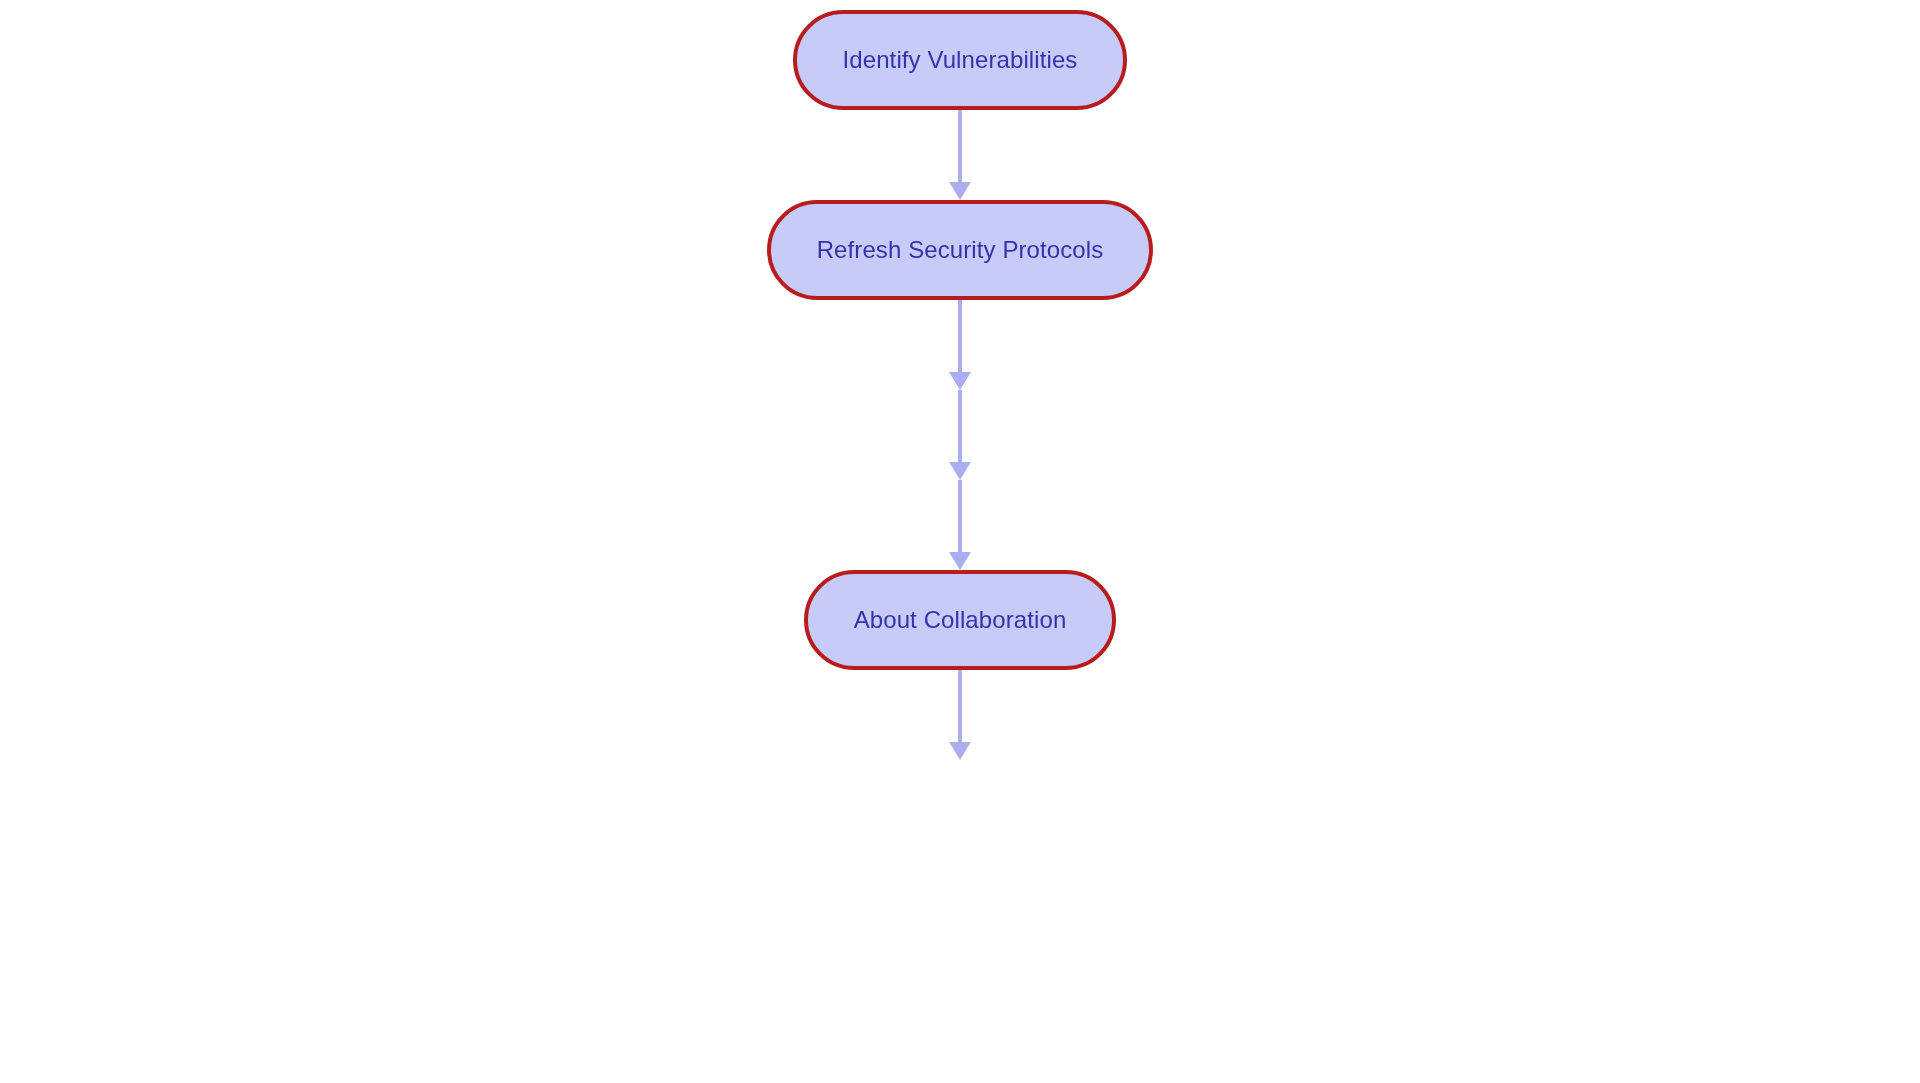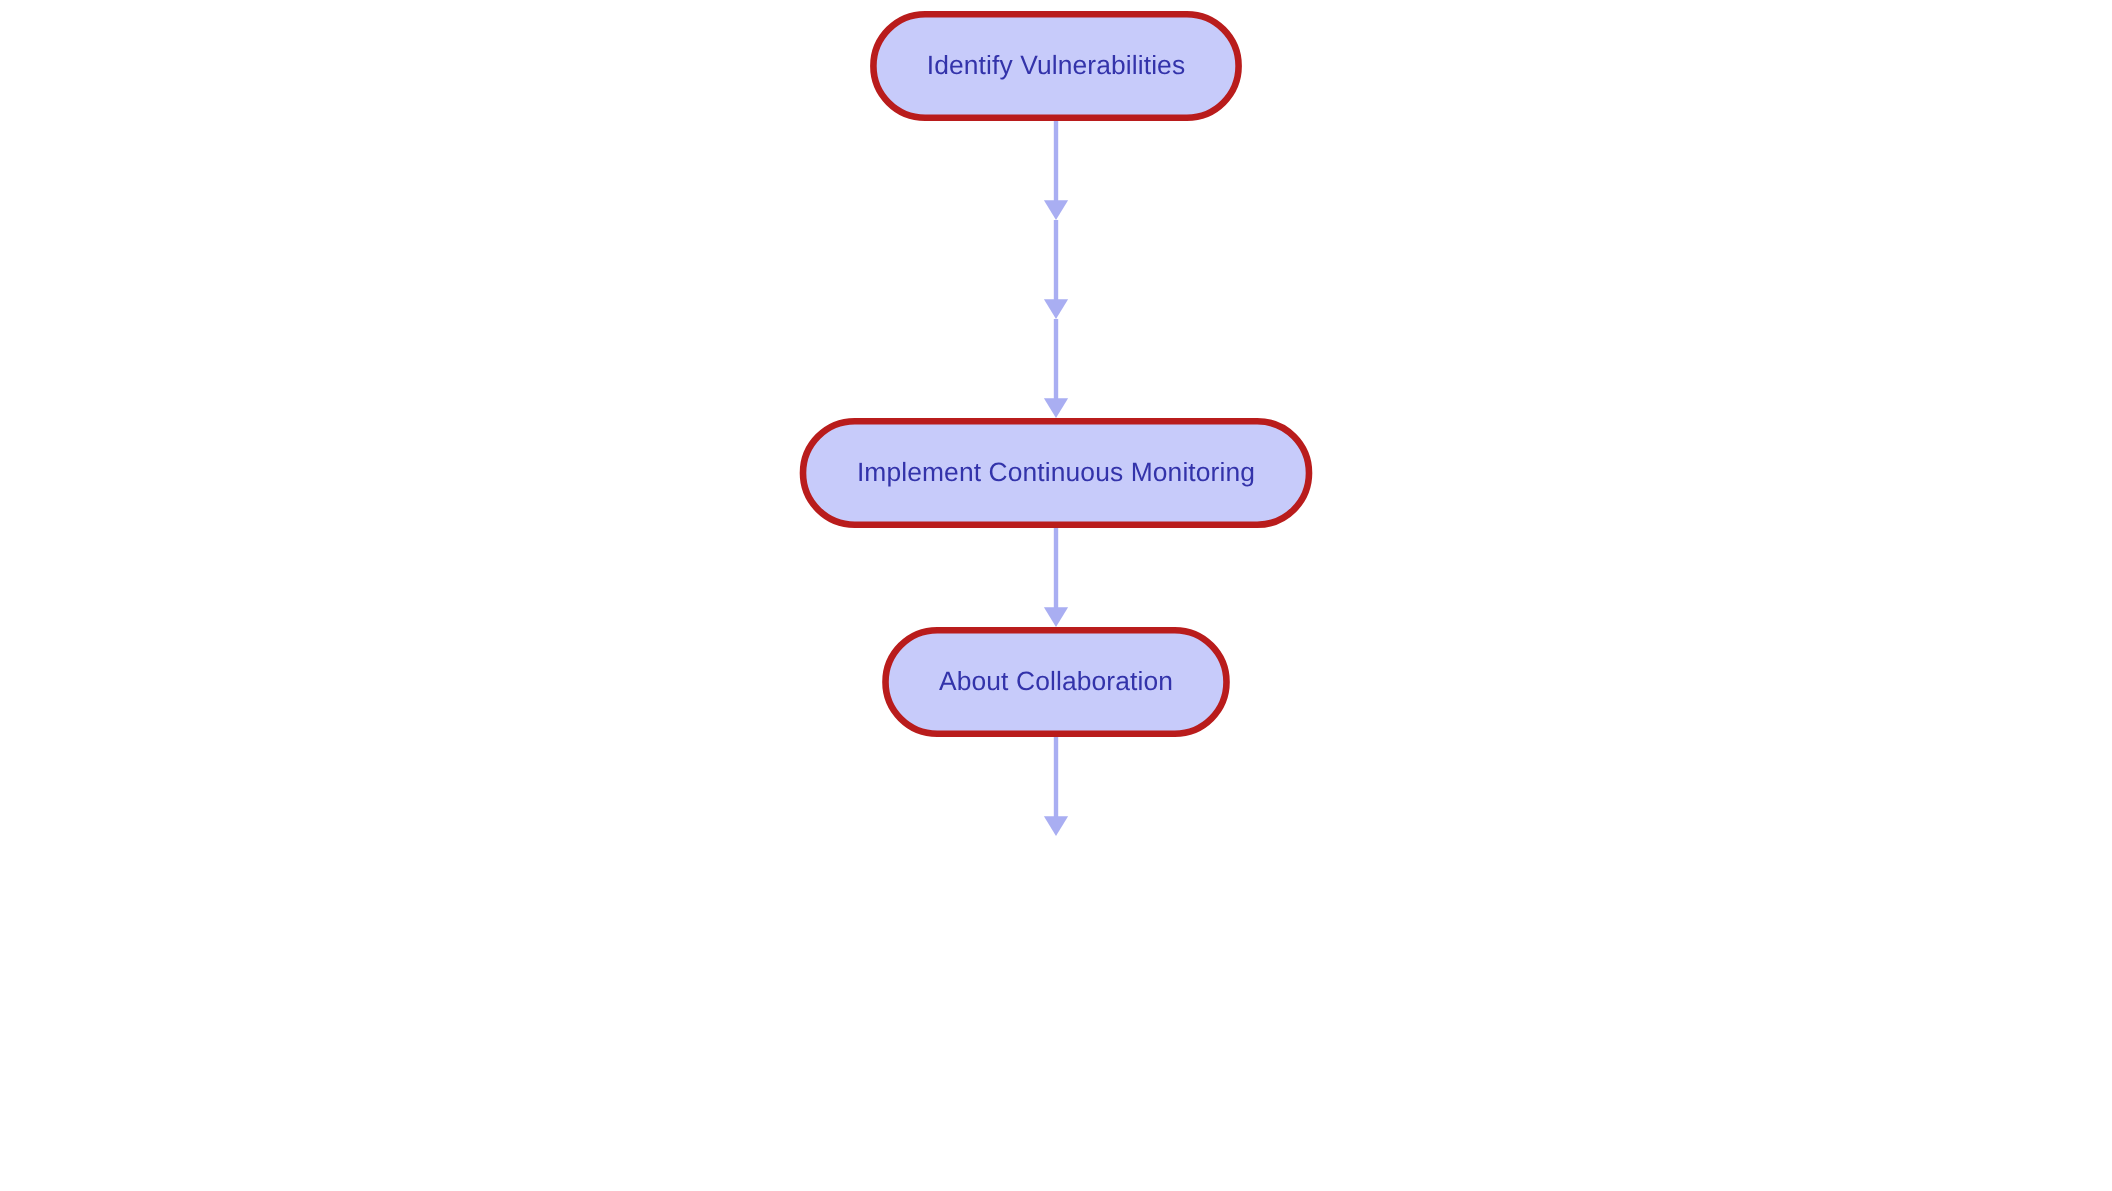--- a/index.html
+++ b/index.html
@@ -30,21 +30,21 @@
     align-items: center;
     justify-content: flex-start;
     padding-top: 10px;
     box-sizing: border-box;
   }
   .node {
     box-sizing: border-box;
     height: 100px;
     border-radius: 50px;
     background: #c7cbfa;
-    border: 6px solid #b91c1c;
+    border: 4px solid #b91c1c;
     display: flex;
     align-items: center;
     justify-content: flex-start;
     padding: 0 46px;
     flex: 0 0 auto;
   }
   .node-label {
     font-size: 24px;
     line-height: 1;
     color: #3333aa;
@@ -82,35 +82,35 @@
 
     <div class="node">
       <span class="node-label">Identify Vulnerabilities</span>
     </div>
 
     <div class="connector">
       <div class="connector-line"></div>
       <div class="connector-head"></div>
     </div>
 
+    <div class="node">
+      <span class="node-label">Refresh Security Protocols</span>
+    </div>
 
     <div class="connector">
       <div class="connector-line"></div>
       <div class="connector-head"></div>
     </div>
 
 
     <div class="connector">
       <div class="connector-line"></div>
       <div class="connector-head"></div>
     </div>
 
-    <div class="node">
-      <span class="node-label">Implement Continuous Monitoring</span>
-    </div>
 
     <div class="connector">
       <div class="connector-line"></div>
       <div class="connector-head"></div>
     </div>
 
     <div class="node">
       <span class="node-label">About Collaboration</span>
     </div>
 

